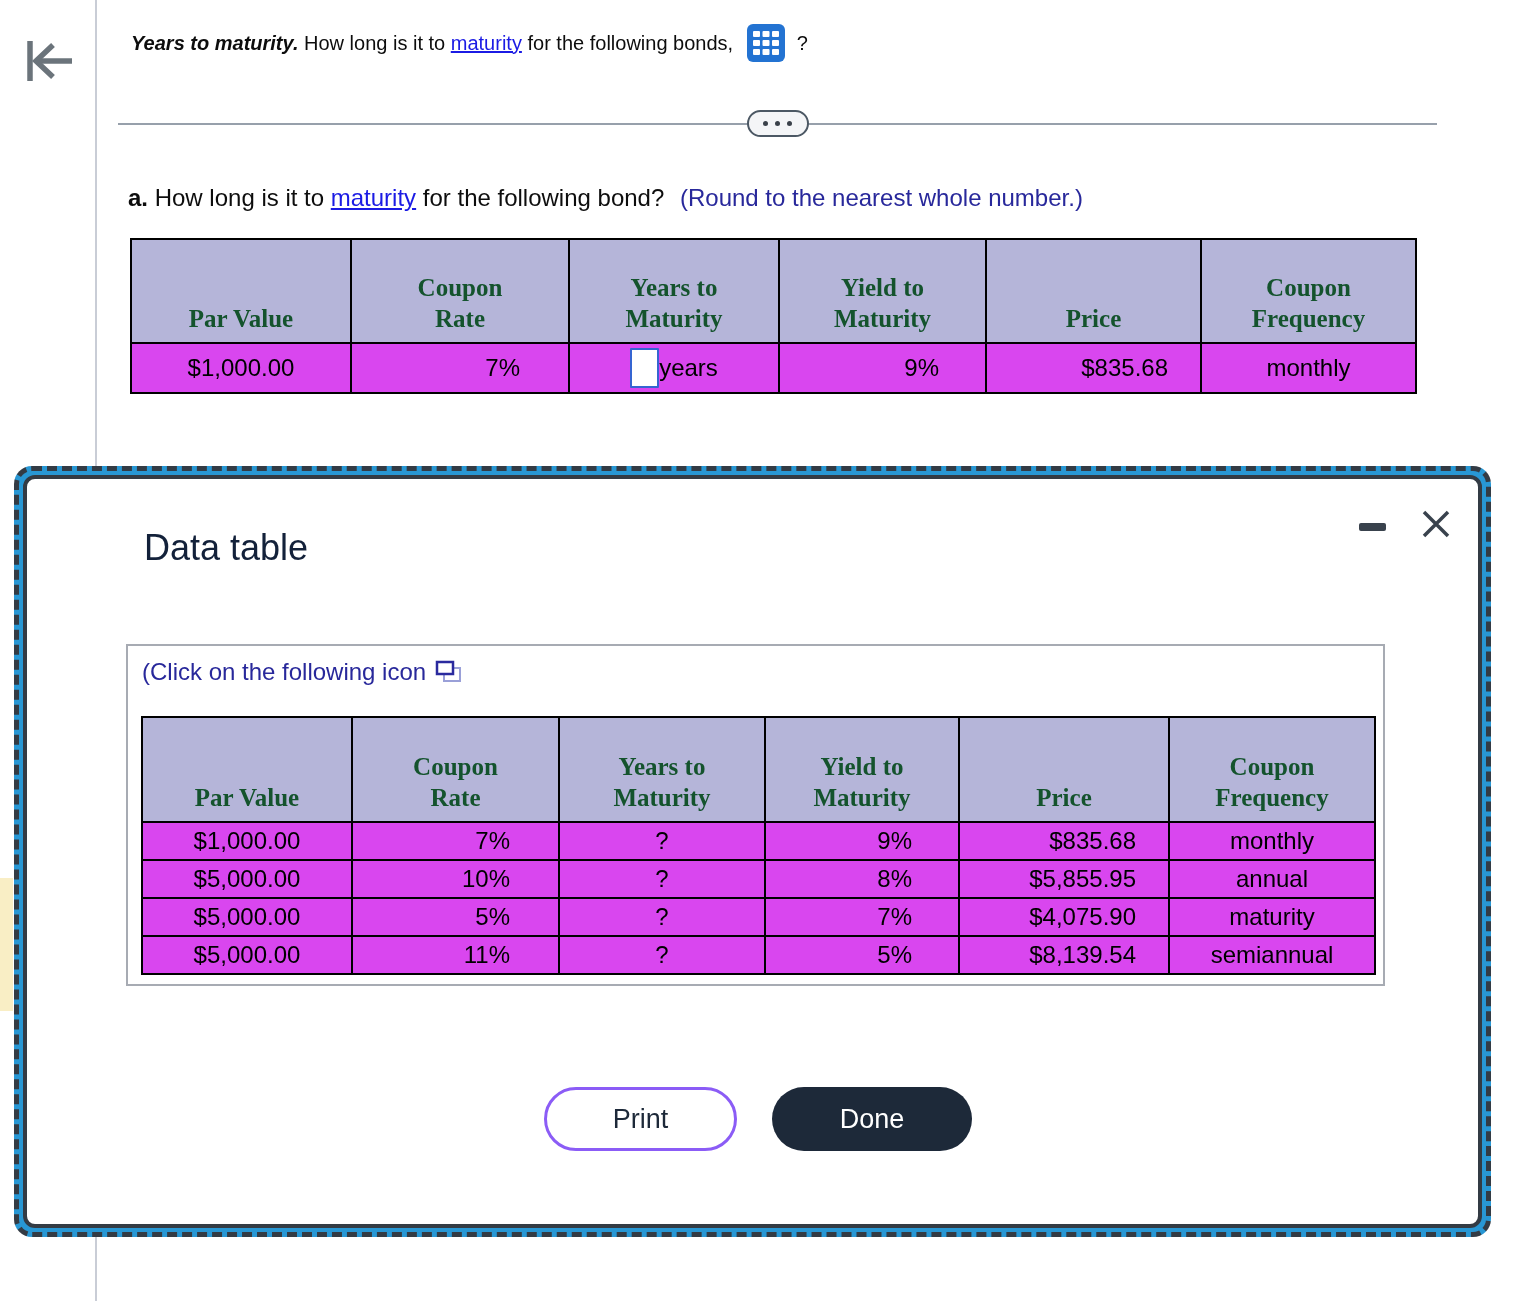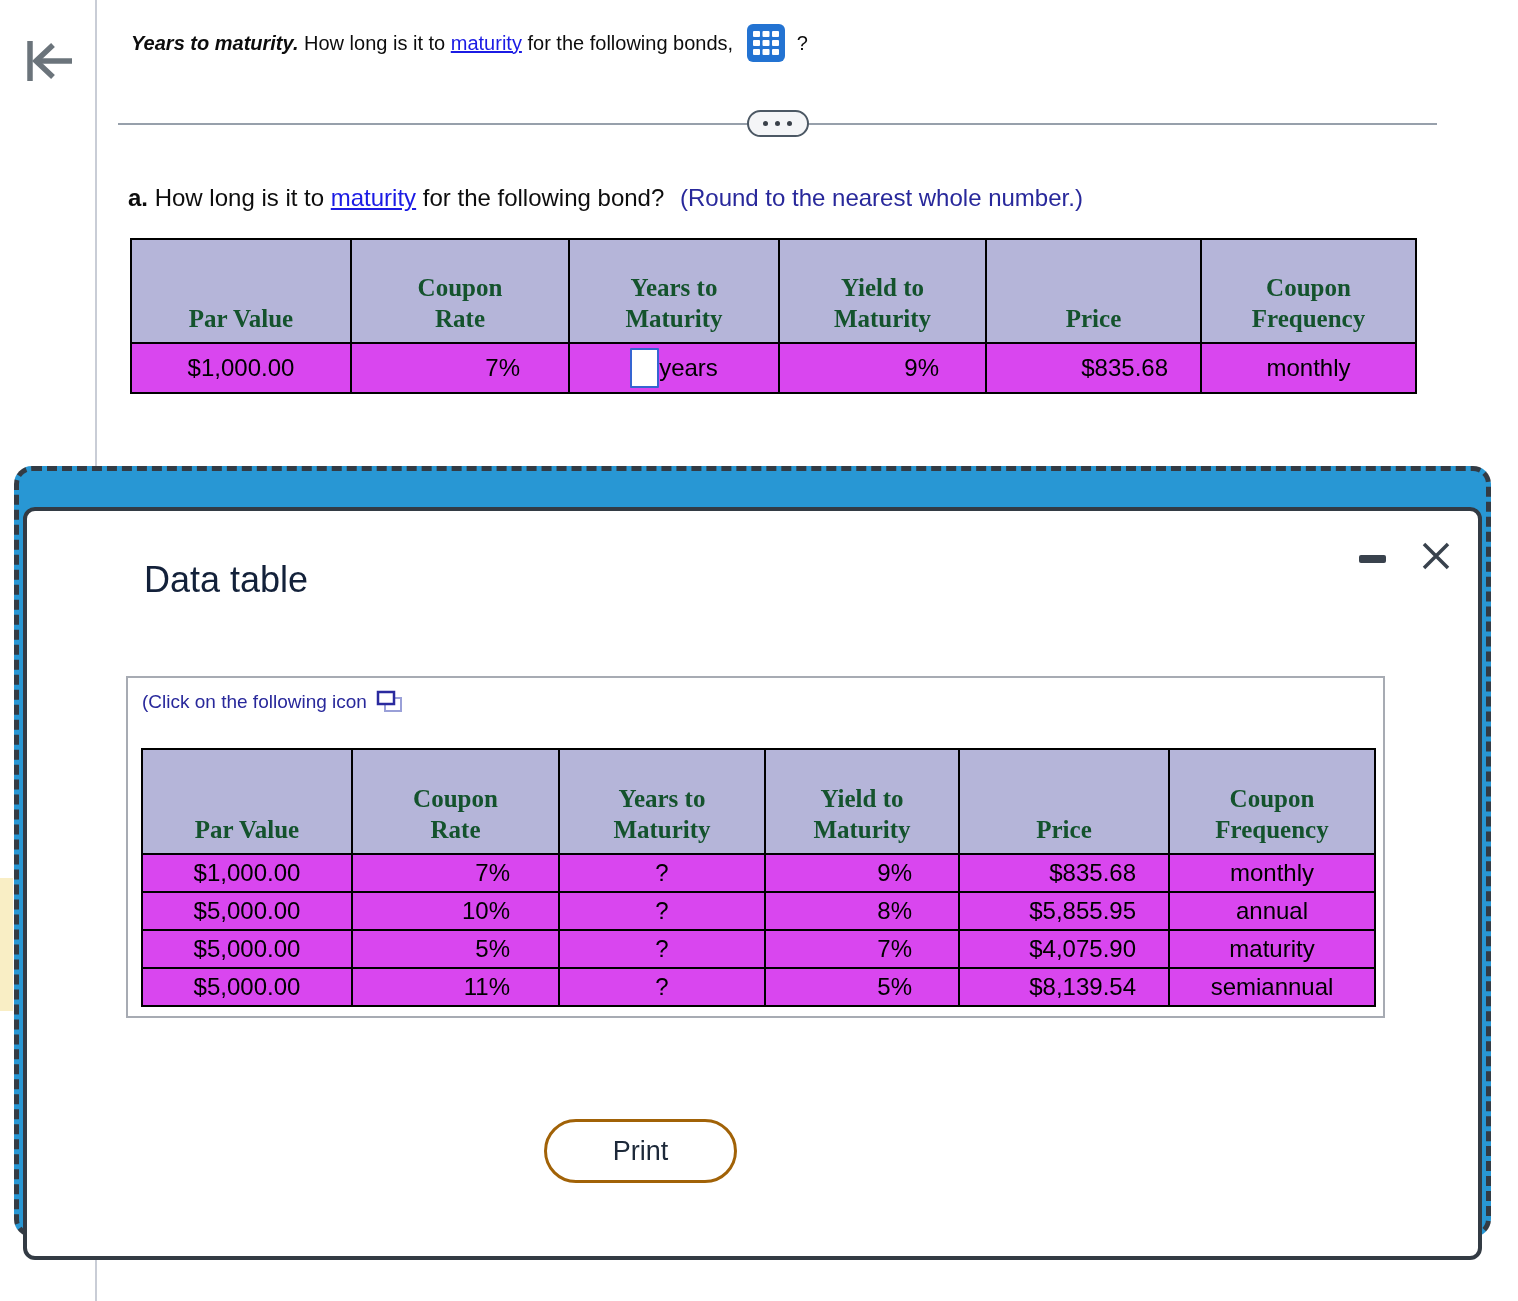--- a/index.html
+++ b/index.html
@@ -45,39 +45,39 @@
   .c-yield { text-align:right; padding-right:46px; }
   .c-price { text-align:right; padding-right:32px; }
 
   .years-wrap { display:flex; align-items:center; justify-content:center; height:100%; }
   .blank-input { width:29px; height:40px; border:2.5px solid #3565d2; background:#fff;
     font-size:22px; text-align:center; padding:0; outline:none; border-radius:1px; }
 
   .modal { position:absolute; left:14px; top:466px; width:1477px; height:771px;
     background:#2897d4; border:5px dashed #333b44; border-radius:18px; padding:4px; z-index:10; }
   .modal-inner { width:100%; height:100%; background:#fff; border:4px solid #333b44;
-    border-radius:12px; position:relative;margin-top:32px; }
+    border-radius:12px; position:relative; }
 
   .modal-title { position:absolute; left:117px; top:48px; font-size:36px; color:#13213a; }
   .btn-min { position:absolute; left:1332px; top:44px; width:27px; height:8px;
     background:#39424d; border-radius:2px; cursor:pointer; }
   .btn-close { position:absolute; left:1390px; top:26px; width:38px; height:38px; cursor:pointer; }
 
   .content-box { position:absolute; left:99px; top:165px; width:1259px; height:342px;
     border:2px solid #a7abb3; }
-  .instruction { position:absolute; left:14px; top:12px; font-size:19px; color:#28289b;
+  .instruction { position:absolute; left:14px; top:12px; font-size:24px; color:#28289b;
     display:flex; align-items:center; gap:9px; }
   .copy-icon { display:inline-block; cursor:pointer; }
 
   .modal-table { position:absolute; left:13px; top:70px; width:1233px; }
   .modal-table thead th { height:105px; }
   .modal-table tbody td { height:38px; line-height:34px; }
 
   .btn-row-print { position:absolute; left:517px; top:608px; width:193px; height:64px;
-    border:3px solid #a16207; border-radius:32px; background:#fff; color:#1d2939;
+    border:3px solid #8b5cf6; border-radius:32px; background:#fff; color:#1d2939;
     font-size:27px; display:flex; align-items:center; justify-content:center; cursor:pointer; }
   .btn-row-done { position:absolute; left:745px; top:608px; width:200px; height:64px;
     border:none; border-radius:32px; background:#1d2939; color:#fff;
     font-size:27px; display:flex; align-items:center; justify-content:center; cursor:pointer; }
 </style>
 </head>
 <body>
 
 <div class="vline"></div>
 <div class="yellow-strip"></div>
@@ -259,14 +259,15 @@
             <td class="c-center">?</td>
             <td class="c-yield">5%</td>
             <td class="c-price">$8,139.54</td>
             <td class="c-center">semiannual</td>
           </tr>
         </tbody>
       </table>
     </div>
 
     <button class="btn-row-print">Print</button>
+    <button class="btn-row-done">Done</button>
   </div>
 </div>
 
 </body></html>

